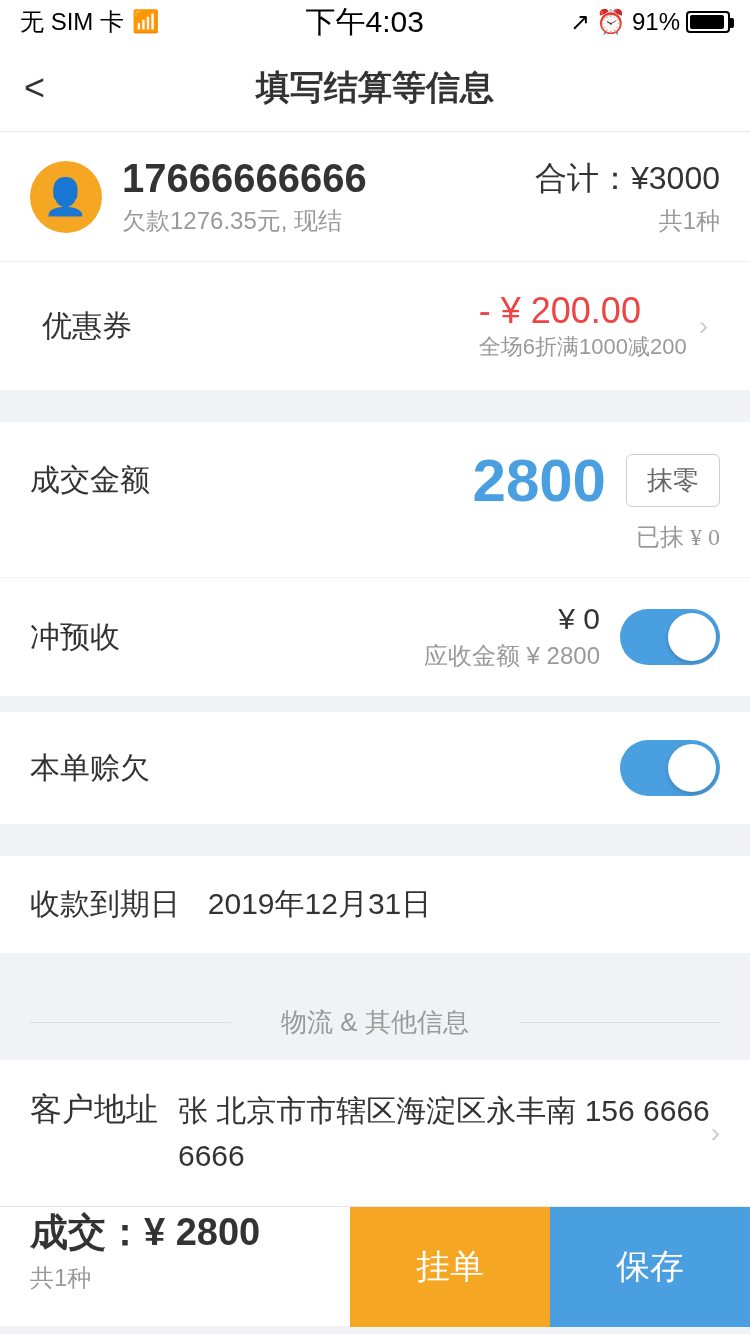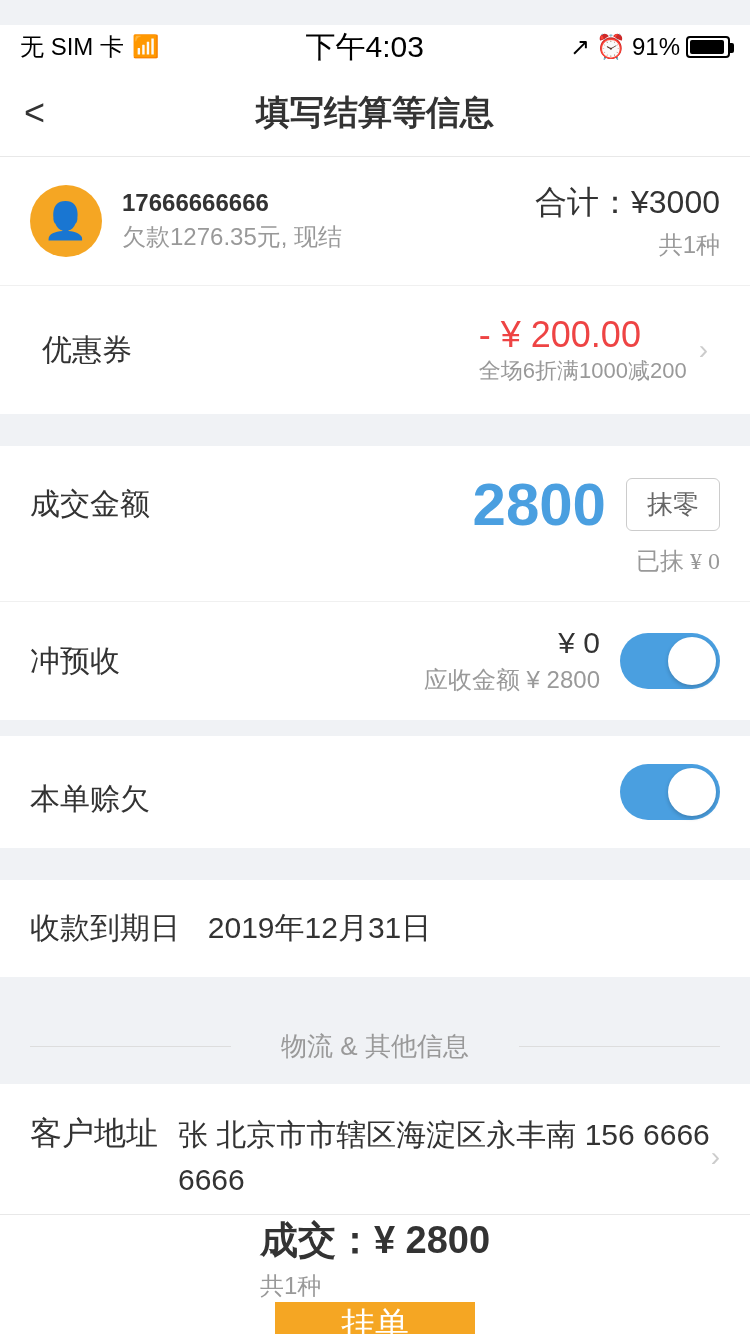--- a/index.html
+++ b/index.html
@@ -18,21 +18,20 @@
     .status-bar {
       width: 100%;
       height: 44px;
       background: #fff;
       display: flex;
       align-items: center;
       justify-content: space-between;
       padding: 0 20px;
       font-size: 24px;
       color: #000;
-      margin-top: 25px;
     }
     .status-left { display: flex; align-items: center; gap: 8px; }
     .status-center { font-size: 30px; font-weight: 500; }
     .status-right { display: flex; align-items: center; gap: 6px; font-size: 24px; }
     .battery-icon {
       width: 44px; height: 22px; border: 2px solid #000; border-radius: 4px;
       position: relative; display: inline-block;
     }
     .battery-icon::after {
       content: '';
@@ -90,21 +89,21 @@
       background: #f5a623;
       border-radius: 50%;
       display: flex; align-items: center; justify-content: center;
       color: #fff; font-size: 36px;
       flex-shrink: 0;
     }
     .customer-info {
       flex: 1;
       margin-left: 20px;
     }
-    .customer-phone { font-size: 24px; font-weight: 600; color: #333; }
+    .customer-phone { font-size: 40px; font-weight: 600; color: #333; }
     .customer-sub { font-size: 24px; color: #999; margin-top: 4px; }
     .customer-total { text-align: right; }
     .total-amount { font-size: 32px; color: #333; font-weight: 500; }
     .total-sub { font-size: 24px; color: #999; margin-top: 4px; }
 
     
     .coupon-row {
       display: flex;
       align-items: center;
       justify-content: space-between;
@@ -181,21 +180,21 @@
     }
 
     
     .debt-section {
       background: #fff;
       padding: 28px 30px;
       margin-bottom: 16px;
     }
     .debt-row {
       display: flex;
-      align-items: flex-end;
+      align-items: center;
       justify-content: space-between;
     }
     .debt-label { font-size: 30px; color: #333; }
 
     
     .duedate-section {
       background: #fff;
       padding: 28px 30px;
       margin-bottom: 16px;
     }
@@ -233,28 +232,26 @@
 
     
     .empty-area {
       background: #f0f2f5;
       height: 200px;
     }
 
     
     .bottom-bar {
       position: fixed;
-      bottom: 0;
+      bottom: 8px;
       width: 750px;
       height: 120px;
       display: flex;
-      align-items: center;
       background: #fff;
       border-top: 1px solid #e8e8e8;
-      flex-direction: column;
     }
     .bottom-summary {
       flex: 1;
       padding: 0 30px;
     }
     .bottom-deal { font-size: 28px; color: #333; }
     .bottom-deal span { font-size: 38px; font-weight: 600; }
     .bottom-count { font-size: 24px; color: #999; margin-top: 4px; }
     .bottom-btn {
       width: 200px;

